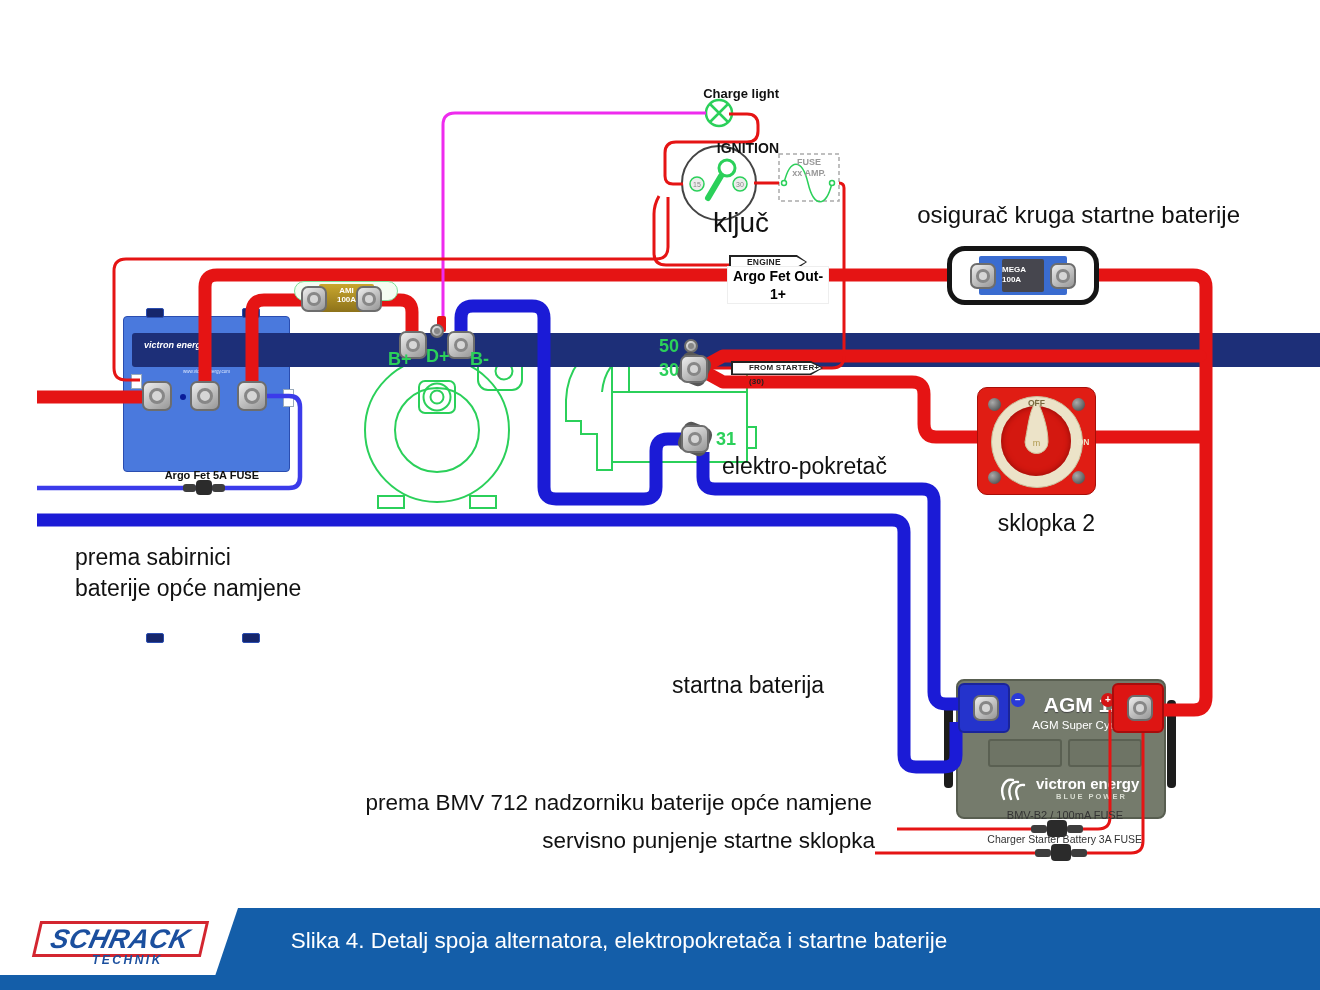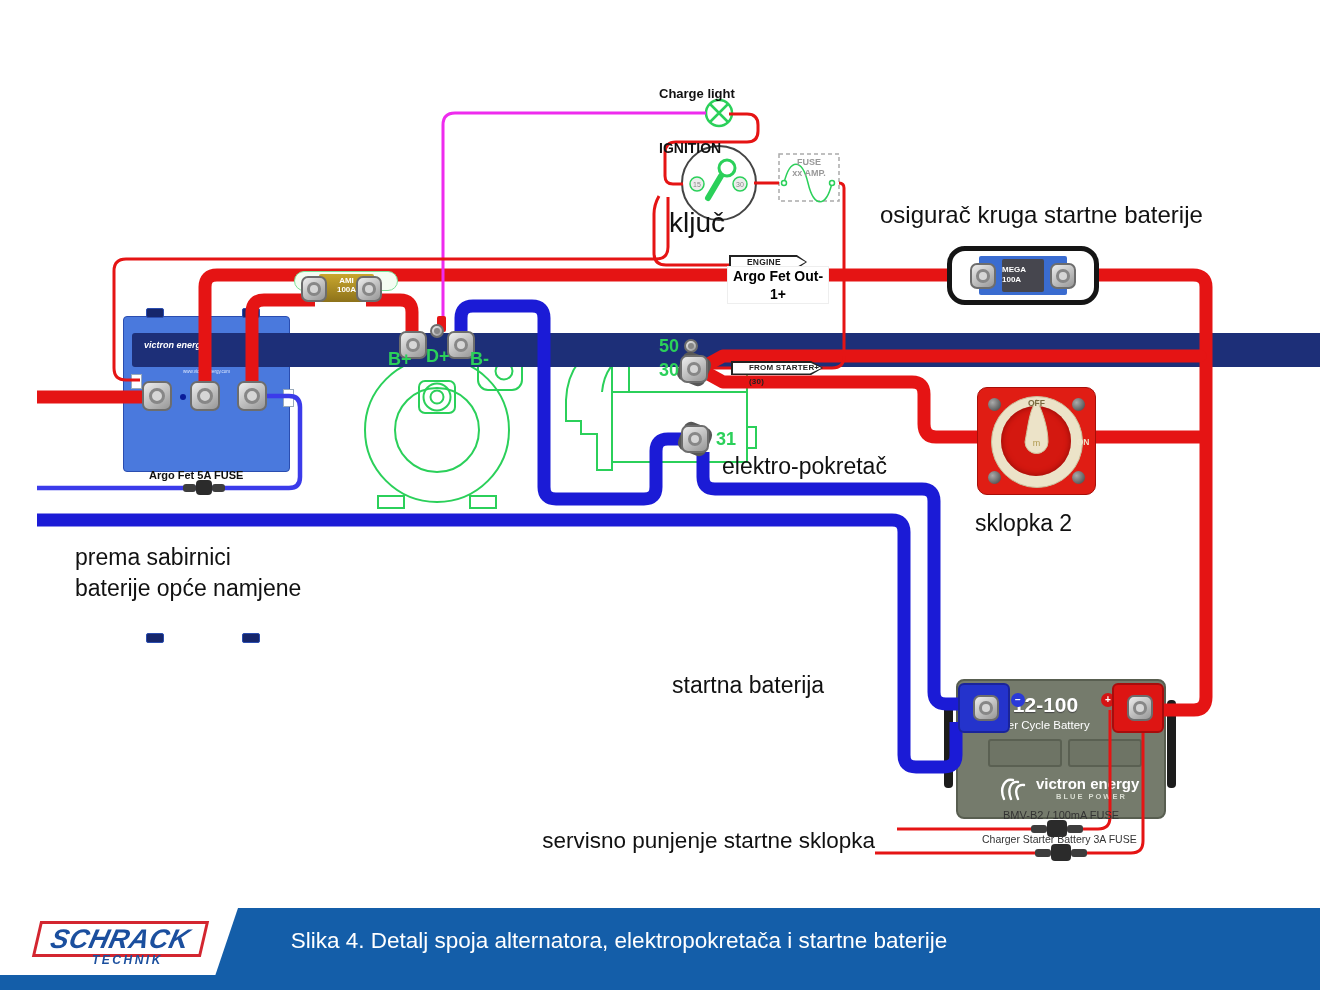--- a/index.html
+++ b/index.html
@@ -1,21 +1,21 @@
 <!DOCTYPE html>
 <html><head>
 <meta charset="utf-8">
 <style>
   html,body{margin:0;padding:0;background:#fff}
   .canvas{position:relative;width:1320px;height:990px;background:#fff;overflow:hidden;
           font-family:"Liberation Sans",sans-serif}
   svg.layer{position:absolute;left:0;top:0;pointer-events:none}
   .lbl{position:absolute;color:#111;white-space:nowrap;font-family:"Liberation Sans",sans-serif}
   .big{font-size:23px}
-  .ctr{text-align:left}
+  .ctr{text-align:right}
   .rgt{text-align:right}
   
   .nut{position:absolute;background:linear-gradient(145deg,#ededed,#979797);
        border:2px solid #6d6d6d;border-radius:7px;box-sizing:border-box}
   .nut::after{content:"";position:absolute;inset:19%;border-radius:50%;
        border:3px solid #878787;background:#d6d6d6;box-sizing:border-box}
   .nut.round{border-radius:50%}
   .washer{position:absolute;background:#575757;border-radius:8px;transform:rotate(22deg)}
   
   .tag{position:absolute;height:14px}
@@ -33,21 +33,21 @@
   .ifuse .c{width:38%;height:100%;background:#2b2b2b;border-radius:4px}
   
   .iso{position:absolute;left:123px;top:316px;width:167px;height:156px;background:#4a79dd;
        border:1px solid #2a4db0;border-radius:4px;box-sizing:border-box}
   .iso .band{position:absolute;left:8px;right:8px;background:#1d2f78;border-radius:3px}
   .iso .tab{position:absolute;width:18px;height:10px;background:#16266b;border-radius:2px}
   
   .mega{position:absolute;left:947px;top:246px;width:152px;height:59px;background:#fff;
         border:5px solid #151515;border-radius:18px;box-sizing:border-box}
   
-  .ami{position:absolute;left:294px;top:271px;width:104px;height:20px;background:#f4fcf2;
+  .ami{position:absolute;left:294px;top:281px;width:104px;height:20px;background:#f4fcf2;
        border:1.5px solid #7de096;border-radius:12px;box-sizing:border-box}
   
   .sw{position:absolute;left:977px;top:387px;width:117px;height:106px;background:#e01d14;
       border:1px solid #a80e08;border-radius:10px}
   .screw{position:absolute;width:13px;height:13px;border-radius:50%;
       background:radial-gradient(circle at 35% 35%,#aaa,#3c3c3c)}
   
   .bat{position:absolute;left:956px;top:679px;width:210px;height:140px;background:#757b6c;
        border:2px solid #585e50;border-radius:8px;box-sizing:border-box;color:#fff}
   .bat .vent{position:absolute;width:70px;height:24px;border:2px solid #5a6052;
@@ -284,20 +284,21 @@
   <div class="lbl ctr" style="left:659px;top:86px;width:120px;font-weight:bold;font-size:13px">Charge light</div>
   <div class="lbl ctr" style="left:659px;top:140px;width:120px;font-weight:bold;font-size:14px">IGNITION</div>
   <div class="lbl ctr" style="left:669px;top:207px;width:100px;font-size:28px">ključ</div>
 
   <div class="lbl ctr" style="left:880px;top:201px;width:360px;font-size:24px">osigurač kruga startne baterije</div>
   <div class="lbl big" style="left:722px;top:453px">elektro-pokretač</div>
   <div class="lbl big ctr" style="left:975px;top:510px;width:120px">sklopka 2</div>
   <div class="lbl big" style="left:75px;top:544px">prema sabirnici</div>
   <div class="lbl big" style="left:75px;top:575px">baterije opće namjene</div>
   <div class="lbl big" style="left:672px;top:672px">startna baterija</div>
+  <div class="lbl rgt" style="left:290px;top:790px;width:582px;font-size:22.5px">prema BMV 712 nadzorniku baterije opće namjene</div>
   <div class="lbl rgt" style="left:290px;top:828px;width:585px;font-size:22.5px">servisno punjenje startne sklopka</div>
 
   <div class="lbl ctr" style="left:149px;top:469px;width:110px;font-weight:bold;font-size:11px">Argo Fet 5A FUSE</div>
   <div class="lbl ctr" style="left:1003px;top:809px;width:120px;font-size:11px;color:#333">BMV-B2 / 100mA FUSE</div>
   <div class="lbl ctr" style="left:982px;top:833px;width:160px;font-size:10.5px;color:#333">Charger Starter Battery 3A FUSE</div>
 
   <div class="grnlbl" style="left:388px;top:350px">B+</div>
   <div class="grnlbl" style="left:426px;top:347px">D+</div>
   <div class="grnlbl" style="left:470px;top:350px">B-</div>
   <div class="grnlbl" style="left:659px;top:337px">50</div>

